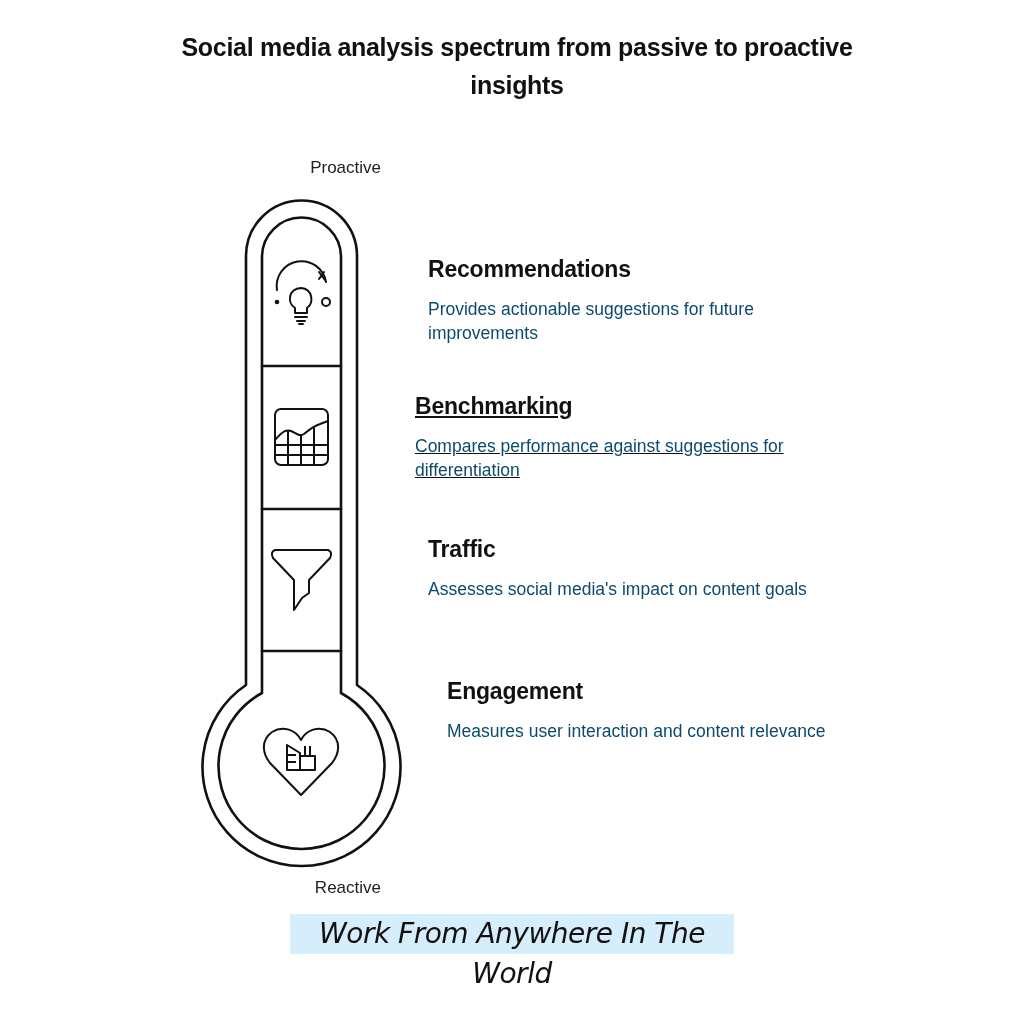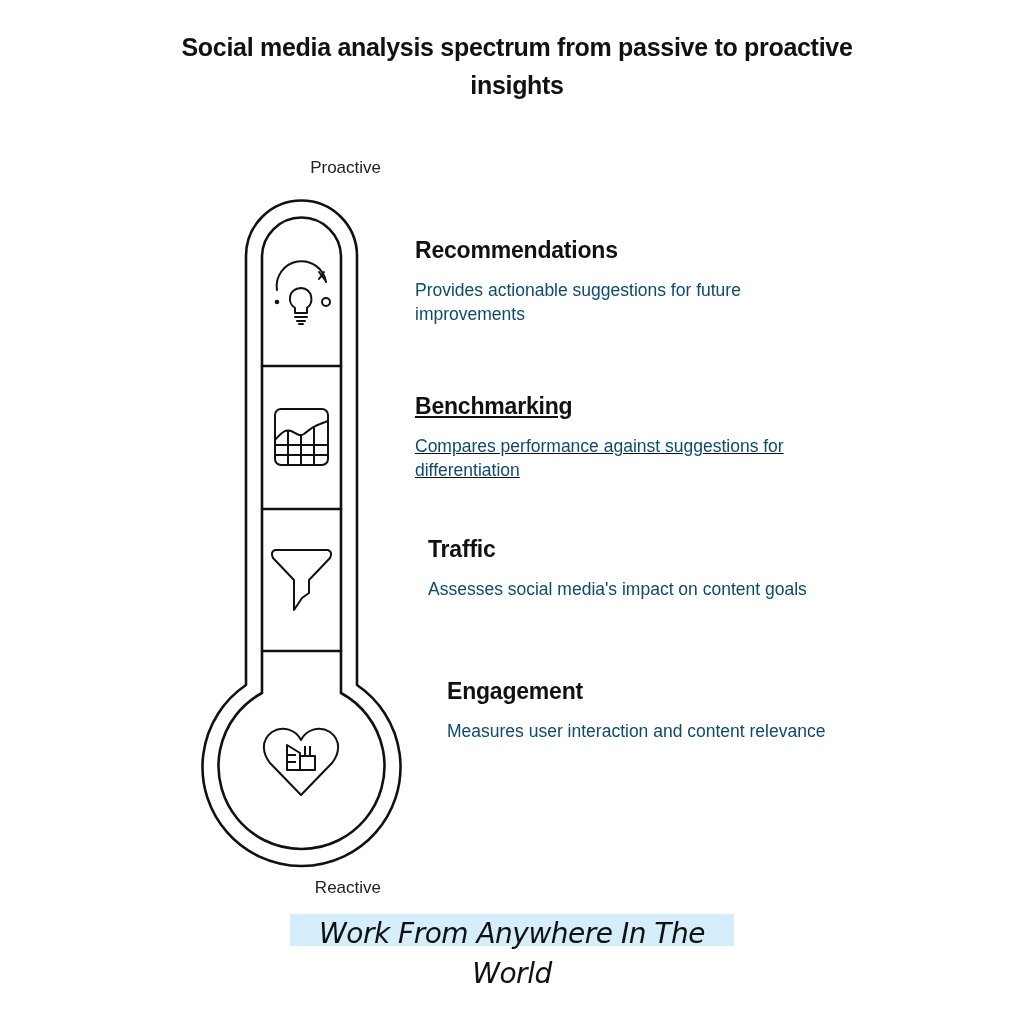--- a/index.html
+++ b/index.html
@@ -3,21 +3,21 @@
 <meta charset="utf-8">
 <style>
   html, body { margin:0; padding:0; background:#ffffff; }
   body { width:1024px; height:1024px; position:relative; overflow:hidden; font-family:"Liberation Sans", sans-serif; color:#111; }
   .title { position:absolute; left:150px; width:734px; top:28px; text-align:center; font-size:25px; font-weight:bold; line-height:38px; color:#111; letter-spacing:-0.3px; }
   .pole-label { position:absolute; width:160px; text-align:right; font-size:17px; color:#222; }
   #thermo { position:absolute; left:0; top:0; }
   .item { position:absolute; left:415px; width:400px; }
   .item-title { font-size:23px; font-weight:bold; color:#111; line-height:28px; letter-spacing:-0.2px; }
   .item-desc { margin-top:14px; font-size:17.5px; color:#0c4a6e; line-height:24px; width:390px; }
-  .footer { position:absolute; left:290px; top:914px; width:444px; height:32px; background:#d6eefb; text-align:center; font-size:28px; font-style:italic; line-height:40px; color:#111; font-family:"DejaVu Sans", sans-serif; letter-spacing:-0.5px; }
+  .footer { position:absolute; left:290px; top:914px; width:444px; height:40px; background:#d6eefb; text-align:center; font-size:28px; font-style:italic; line-height:40px; color:#111; font-family:"DejaVu Sans", sans-serif; letter-spacing:-0.5px; }
 </style>
 </head>
 <body>
 
 <div class="title">Social media analysis spectrum from passive to proactive insights</div>
 
 <div class="pole-label" style="left:221px; top:158px;">Proactive</div>
 <div class="pole-label" style="left:221px; top:878px;">Reactive</div>
 
 <svg id="thermo" width="1024" height="1024" viewBox="0 0 1024 1024">
@@ -54,21 +54,21 @@
 
   <g fill="none" stroke="#111" stroke-width="2" stroke-linejoin="round">
     <path d="M301,740 C296,730 283,725 272,732 C260,741 263,754 270,763 L301,795 L332,763 C339,754 342,741 330,732 C319,725 306,730 301,740 Z"></path>
     <path d="M287,745 L300,753 L300,770 L287,770 Z"></path>
     <path d="M287,755 L296,755 M287,762 L296,762"></path>
     <path d="M300,756 L315,756 L315,770 L300,770"></path>
     <path d="M305,746 L305,756 M310,746 L310,756"></path>
   </g>
 </svg>
 
-<div class="item" style="top:236px;">
+<div class="item" style="top:255px;margin-left:13px;">
   <div class="item-title">Recommendations</div>
   <div class="item-desc">Provides actionable suggestions for future improvements</div>
 </div>
 
 <div class="item" style="top:392px;text-decoration:underline;">
   <div class="item-title">Benchmarking</div>
   <div class="item-desc">Compares performance against suggestions for differentiation</div>
 </div>
 
 <div class="item" style="top:535px;margin-left:13px;">

